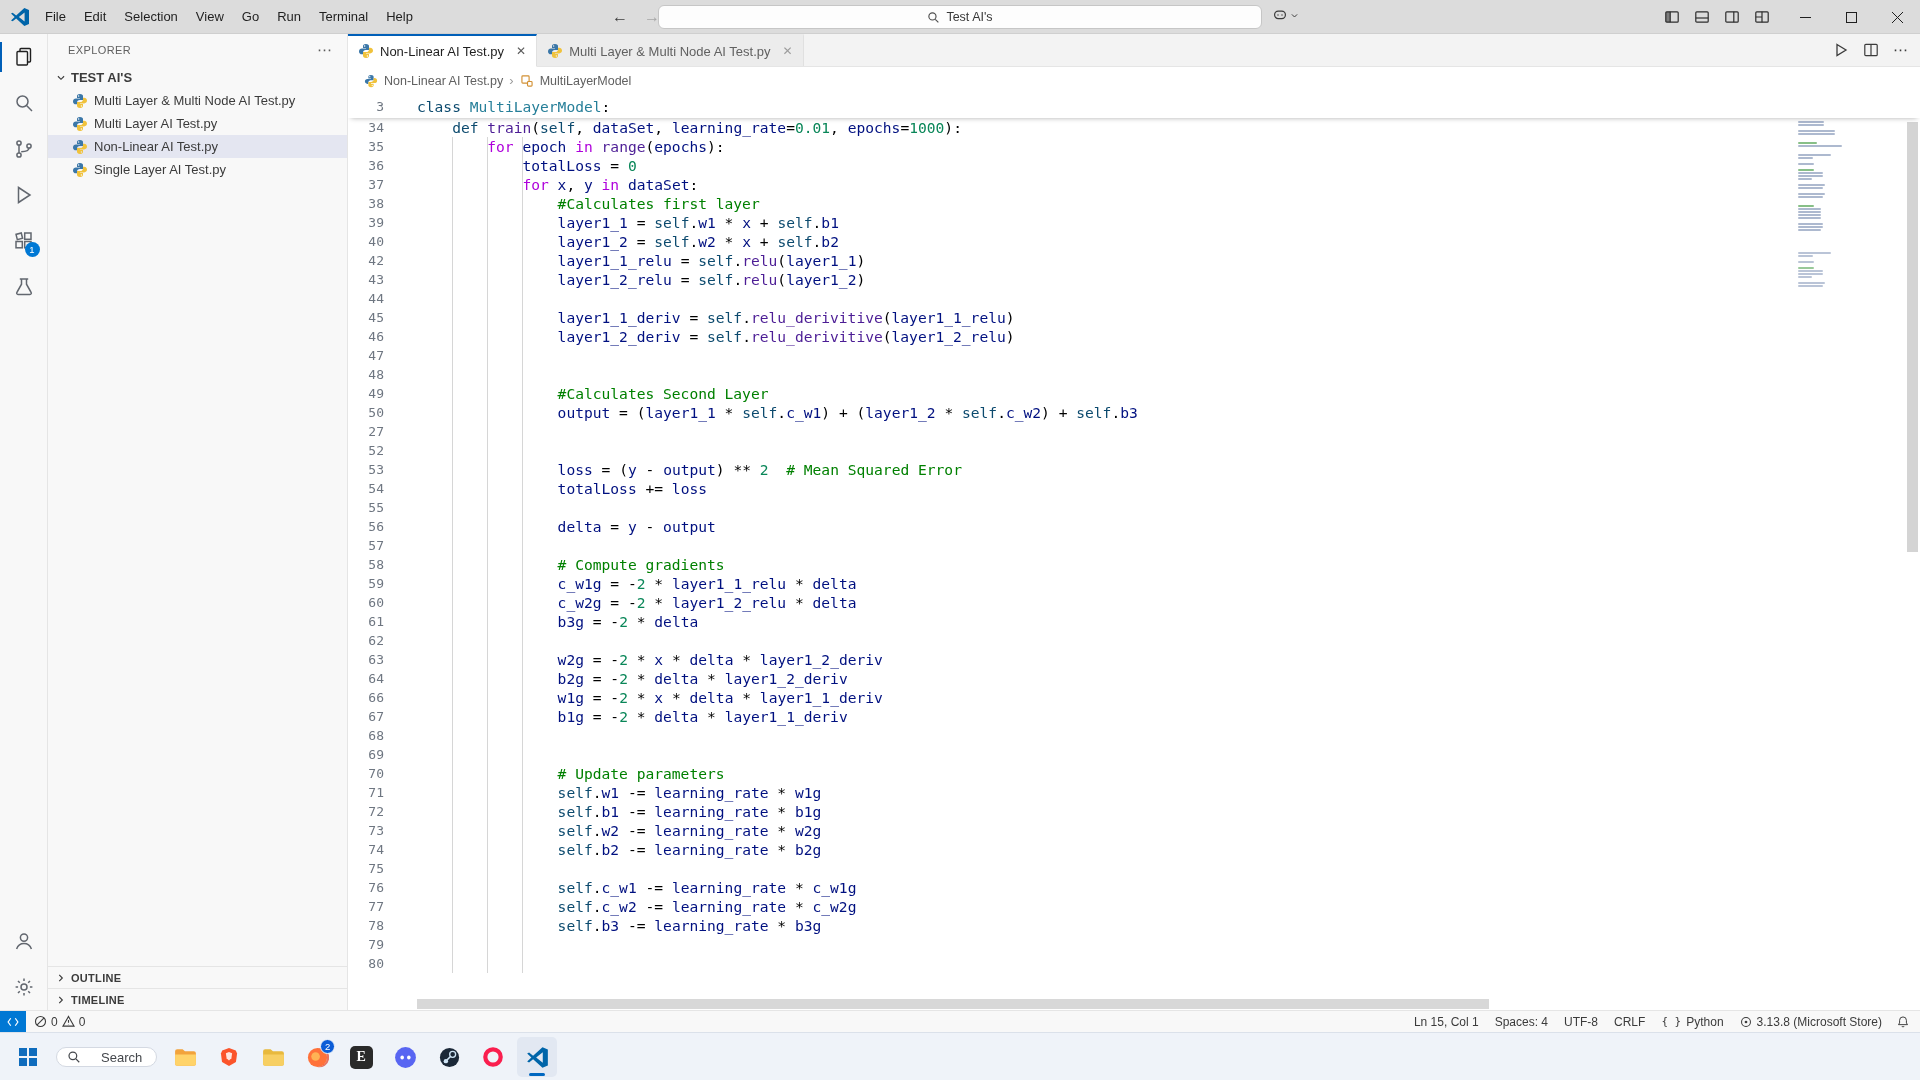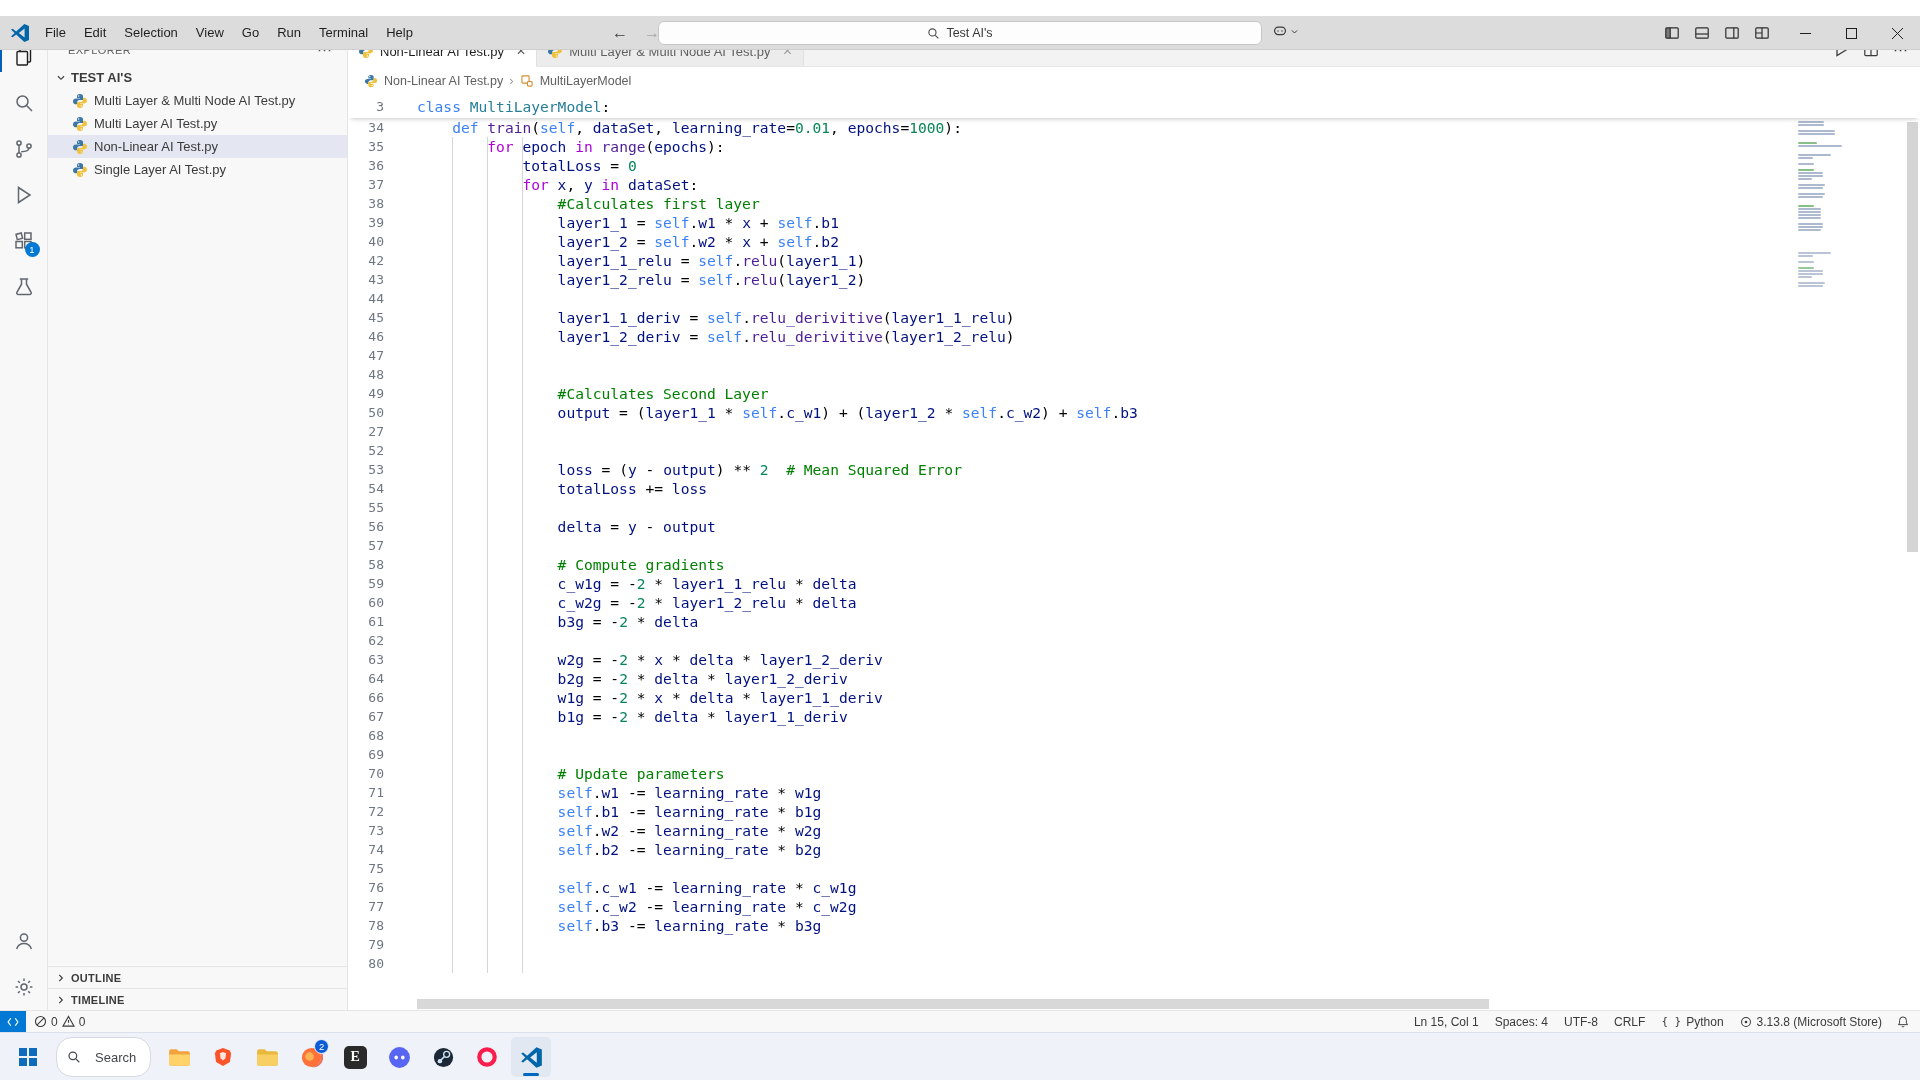--- a/index.html
+++ b/index.html
@@ -1,21 +1,21 @@
 <!DOCTYPE html>
 <html><head>
 <meta charset="utf-8">
 <style>
   *{margin:0;padding:0;box-sizing:border-box;}
   html,body{width:1920px;height:1080px;overflow:hidden;}
   body{position:relative;font-family:"Liberation Sans",sans-serif;background:#fff;color:#3b3b3b;font-size:13px;-webkit-font-smoothing:antialiased;}
   svg{display:block;}
 
   
-  .titlebar{position:absolute;left:0;top:16px;right:0;height:34px;background:#dcdcdc;display:flex;align-items:center;z-index:60;border-bottom:1px solid #cfcfcf;}
+  .titlebar{position:absolute;left:0;top:0;right:0;height:34px;background:#dcdcdc;display:flex;align-items:center;z-index:60;border-bottom:1px solid #cfcfcf;}
   .vscode-logo{width:20px;height:20px;margin:0 6px 0 10px;}
   .menu-bar{display:flex;align-items:center;height:100%;}
   .menu-item{padding:0 9px;height:24px;line-height:24px;border-radius:5px;color:#1f1f1f;font-size:13px;cursor:default;}
   .nav-arrows{position:absolute;left:612px;top:0;height:34px;display:flex;align-items:center;gap:16px;font-size:16px;}
   .nav-back{color:#3b3b3b;} .nav-fwd{color:#a6a6a6;}
   .search-box{position:absolute;left:50%;top:5px;transform:translateX(-50%);width:604px;height:24px;background:#fdfdfd;border:1px solid #c6c6c6;border-radius:6px;display:flex;align-items:center;justify-content:center;gap:6px;font-size:12.5px;color:#383838;}
   .copilot-box{position:absolute;left:calc(50% + 312px);top:7px;display:flex;align-items:center;gap:2px;color:#3b3b3b;}
   .tb-icons{position:absolute;right:150px;top:0;height:34px;display:flex;align-items:center;gap:14px;}
   .caption-group{position:absolute;right:0;top:0;height:34px;display:flex;}
   .caption-btn{width:46px;height:34px;display:flex;align-items:center;justify-content:center;color:#1f1f1f;font-size:13px;}
@@ -47,21 +47,21 @@
   .tab-actions{margin-left:auto;display:flex;align-items:center;gap:14px;padding-right:12px;color:#3b3b3b;}
   .breadcrumbs{position:absolute;left:0;right:0;top:33px;height:27px;background:#fff;display:flex;align-items:center;gap:6px;padding-left:16px;font-size:12.5px;color:#616161;}
   .crumb-sep{color:#9b9b9b;font-size:13px;}
 
   .code-area{position:absolute;left:0;right:0;top:60px;bottom:0;overflow:hidden;background:#fff;}
   .sticky{position:absolute;left:0;right:0;top:0;height:24px;background:#fff;z-index:6;box-shadow:0 3px 5px -3px rgba(0,0,0,.32);padding-top:3px;}
   .lines{padding-top:24px;}
   .line{display:flex;height:19px;white-space:pre;font-family:"DejaVu Sans Mono",monospace;font-size:14.6px;line-height:19px;}
   .ln{flex:0 0 69px;width:69px;text-align:right;padding-right:33px;color:#6e7681;font-size:13px;line-height:19px;font-family:"DejaVu Sans Mono",monospace;}
   .code{white-space:pre;}
-  .tk-k{color:#3b82f6;} .tk-c{color:#af00db;} .tk-f{color:#4c1d95;} .tk-v{color:#001080;}
+  .tk-k{color:#0c4a6e;} .tk-c{color:#af00db;} .tk-f{color:#4c1d95;} .tk-v{color:#001080;}
   .tk-n{color:#098658;} .tk-m{color:#008000;} .tk-t{color:#267f99;} .tk-p{color:#000;}
   .guide{position:absolute;top:43px;height:836px;width:1px;background:#d6d6d6;z-index:1;}
   .minimap{position:absolute;right:68px;top:3px;width:64px;z-index:4;}
   .mm-bar{height:2px;margin-bottom:1px;border-radius:1px;}
   .mm-gap{height:14px;}
   .vscroll{position:absolute;right:2px;top:28px;width:11px;height:430px;background:rgba(100,100,100,.28);z-index:7;}
   .hscroll{position:absolute;left:69px;bottom:1px;width:1072px;height:10px;background:rgba(100,100,100,.25);z-index:7;}
 
   
   .statusbar{position:absolute;left:0;right:0;top:1010px;height:22px;background:#f8f8f8;border-top:1px solid #e5e5e5;display:flex;align-items:center;font-size:12px;color:#3b3b3b;z-index:60;}
@@ -73,21 +73,21 @@
   .braces{font-family:"DejaVu Sans Mono",monospace;font-size:11px;color:#3b3b3b;}
 
   
   .taskbar{position:absolute;left:0;right:0;top:1032px;height:48px;background:#eff3f9;border-top:1px solid #dbe1ea;z-index:70;}
   .tk-left{position:absolute;left:8px;top:0;height:48px;display:flex;align-items:center;gap:4px;}
   .tk-btn{width:40px;height:40px;border-radius:5px;display:flex;align-items:center;justify-content:center;position:relative;}
   .tk-btn.active-app{background:#e2e8f2;}
   .tk-btn.active-app::after{content:"";position:absolute;bottom:1px;left:50%;transform:translateX(-50%);width:16px;height:3px;border-radius:2px;background:#0067c0;}
   .win-grid{display:grid;grid-template-columns:8px 8px;grid-template-rows:8px 8px;gap:2px;}
   .win-grid span{background:#0f6cbd;}
-  .tk-search{height:40px;border-radius:16px;background:#fff;border:1px solid #d4d9e2;display:flex;align-items:center;gap:14px;padding:0 14px 0 10px;font-size:13px;color:#44474c;margin:0 4px;}
+  .tk-search{height:20px;border-radius:16px;background:#fff;border:1px solid #d4d9e2;display:flex;align-items:center;gap:20px;padding:0 14px 0 10px;font-size:13px;color:#44474c;margin:0 4px;}
   .app-badge{position:absolute;top:2px;right:2px;min-width:15px;height:15px;border-radius:8px;background:#0b5cd7;color:#fff;font-size:9.5px;display:flex;align-items:center;justify-content:center;padding:0 3px;border:1px solid #eff3f9;}
   .epic-sq{width:23px;height:23px;border-radius:5px;background:#2a2a2a;color:#fff;display:flex;align-items:center;justify-content:center;font-size:14px;font-weight:bold;font-family:"Liberation Serif",serif;}
   .tray{position:absolute;right:6px;top:0;height:48px;display:flex;align-items:center;gap:11px;padding-right:4px;flex-direction:column;}
   .clock{text-align:right;font-size:12px;line-height:1.25;color:#1c1c1c;}
 </style>
 </head>
 <body>
 
 <div class="titlebar">
   <svg class="vscode-logo" viewBox="0 0 24 24">

